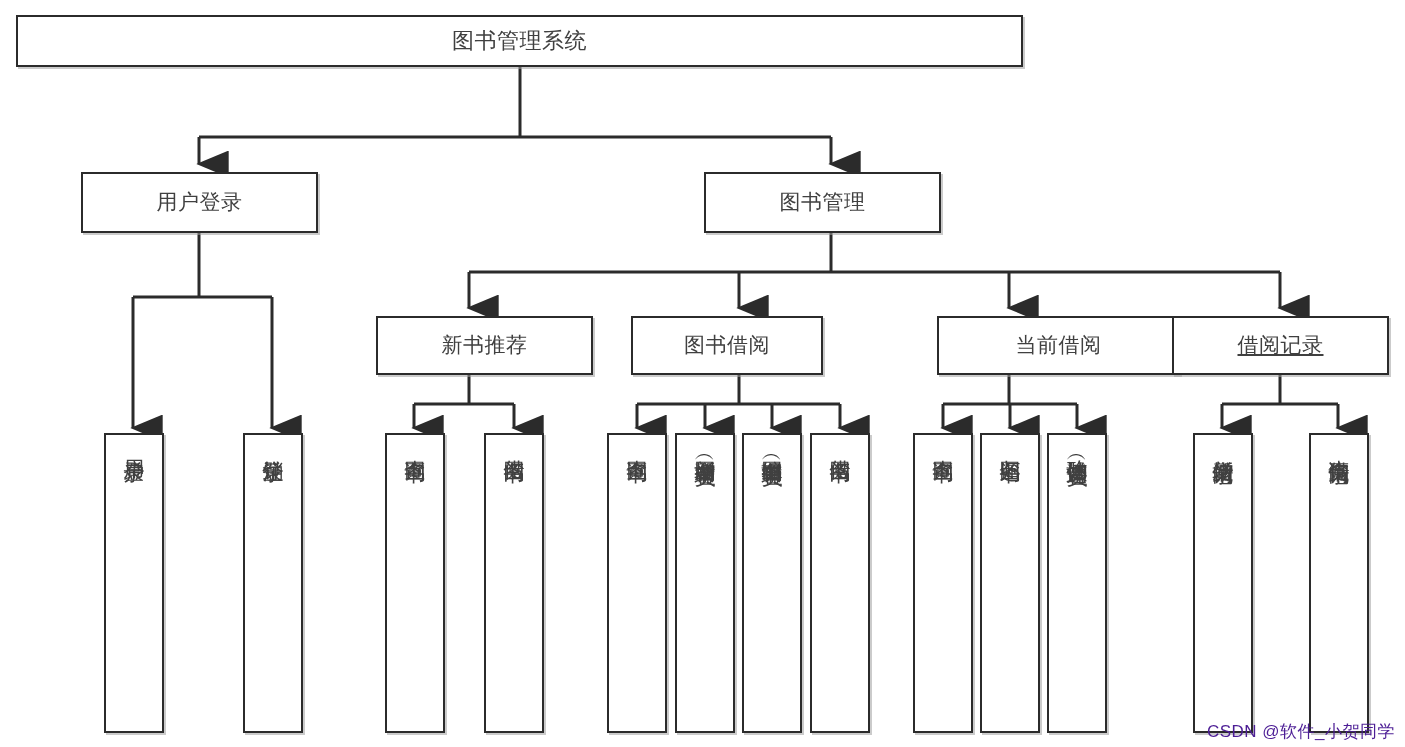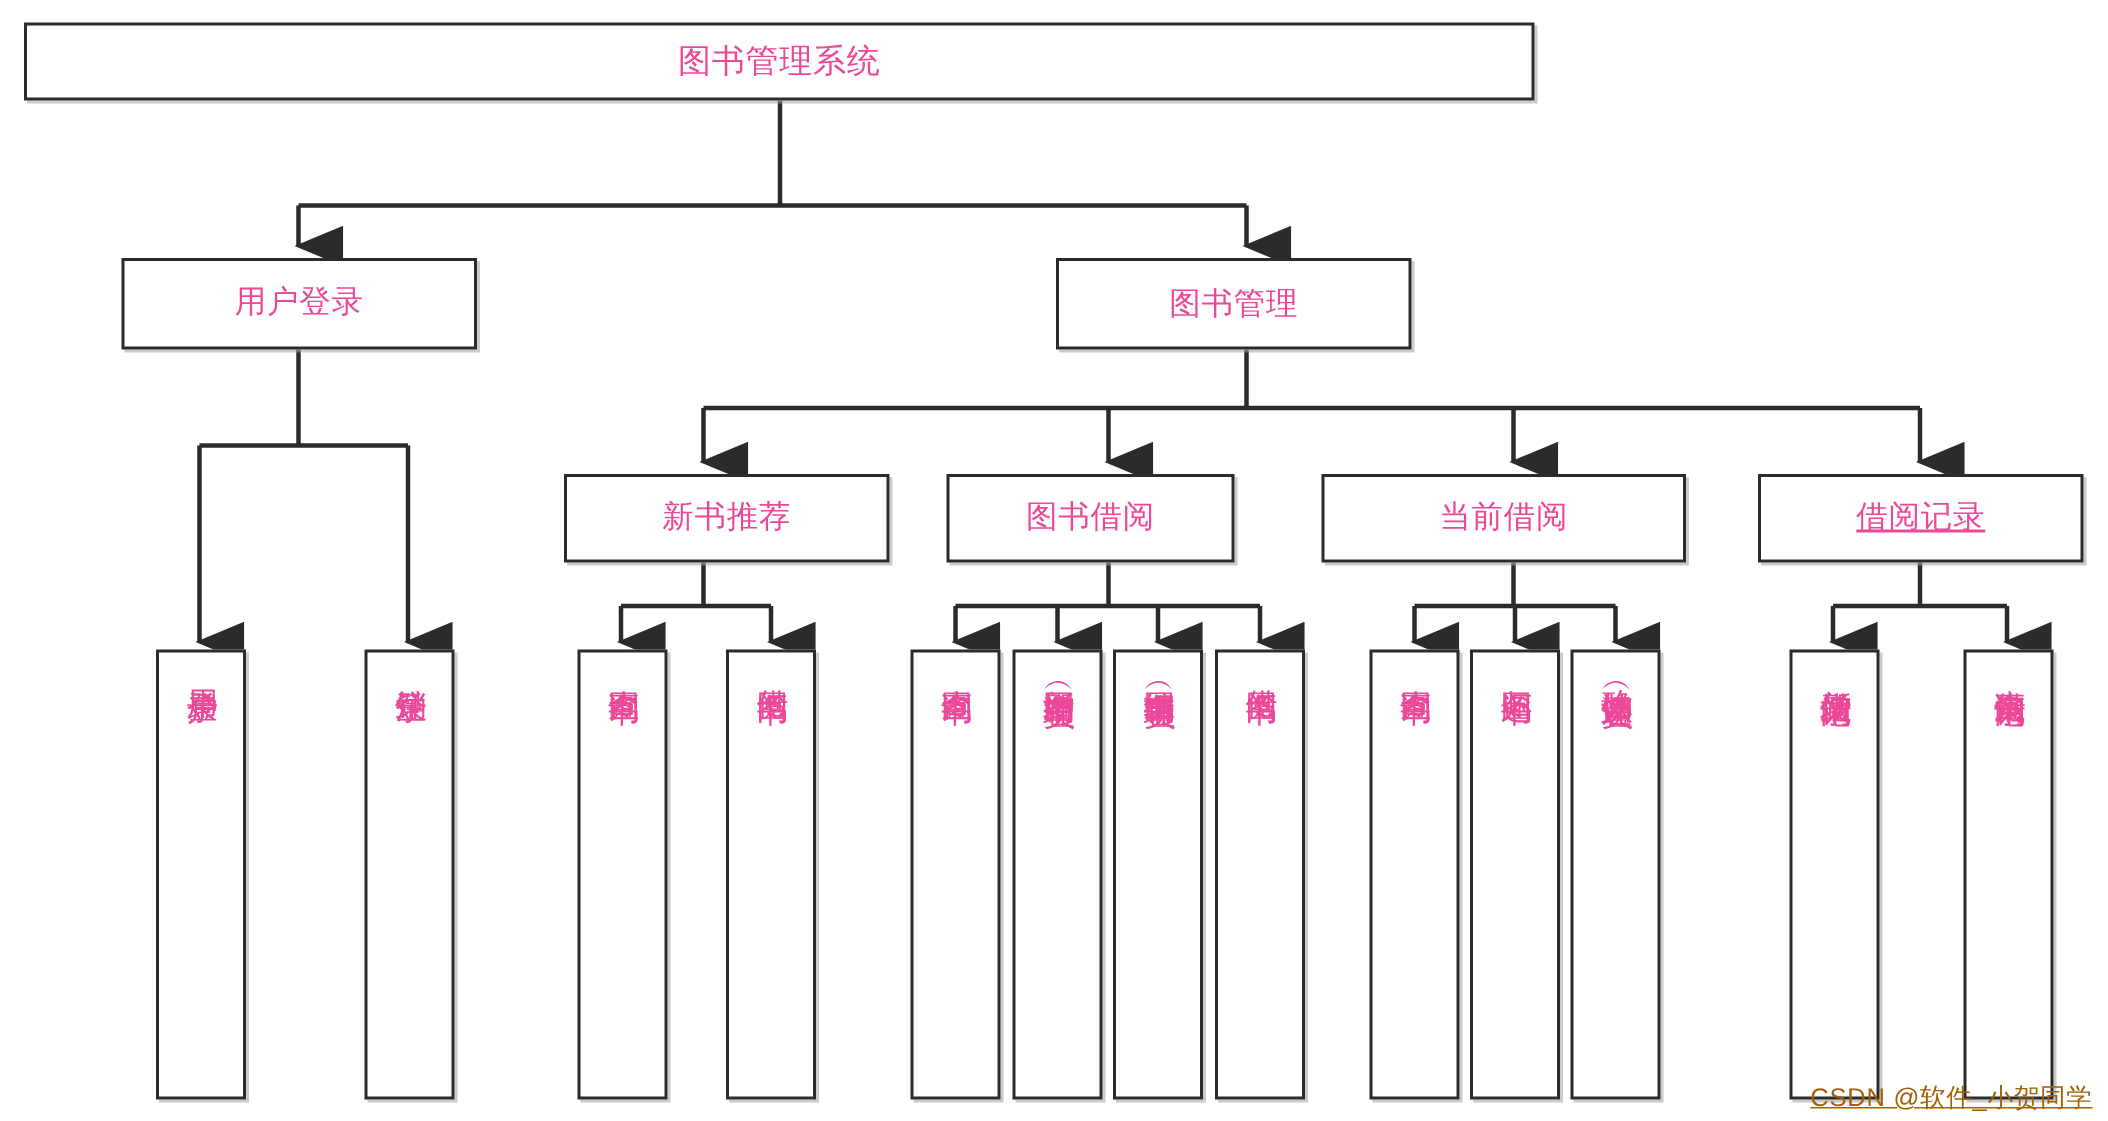--- a/index.html
+++ b/index.html
@@ -27,21 +27,21 @@
   }
   .node {
     position: absolute;
     box-sizing: border-box;
     background: #ffffff;
     border: 2px solid #2b2b2b;
     box-shadow: 2px 2px 0 0 rgba(160,160,160,0.55);
     display: flex;
     align-items: center;
     justify-content: center;
-    color: #ec4899;
+    color: #404040;
     z-index: 2;
   }
   .node .label {
     font-size: 21px;
     line-height: 1.18;
     letter-spacing: 0.5px;
     white-space: nowrap;
   }
   .node.root .label { font-size: 22px; }
   .node.leaf {
@@ -56,25 +56,24 @@
     line-height: 1.14;
     letter-spacing: 1px;
     white-space: normal;
     max-height: 280px;
   }
   #watermark {
     position: absolute;
     right: 10px;
     bottom: 4px;
     font-size: 17px;
-    color: #a16207;
+    color: #4c1d95;
     letter-spacing: 0.5px;
     z-index: 5;
     white-space: nowrap;
-    text-decoration: underline;
   }
 </style>
 </head>
 <body>
 
 <div id="canvas">
 
   <svg id="edges" viewBox="0 0 1405 747" width="1405" height="747" aria-hidden="true">
     <defs>
       <marker id="arrow" viewBox="0 0 10 12" refX="5" refY="11" markerWidth="9" markerHeight="11" orient="auto-start-reverse">
@@ -135,21 +134,21 @@
   <div class="node" style="left:704px; top:172px; width:237px; height:61px;font-family:Liberation Serif, serif;">
     <span class="label">图书管理</span>
   </div>
 
   <div class="node" style="left:376px; top:316px; width:217px; height:59px;justify-content:center;">
     <span class="label">新书推荐</span>
   </div>
   <div class="node" style="left:631px; top:316px; width:192px; height:59px;">
     <span class="label">图书借阅</span>
   </div>
-  <div class="node" style="left:881px; top:316px; width:243px; height:59px;">
+  <div class="node" style="left:937px; top:316px; width:243px; height:59px;">
     <span class="label">当前借阅</span>
   </div>
   <div class="node" style="left:1172px; top:316px; width:217px; height:59px;text-decoration:underline;">
     <span class="label">借阅记录</span>
   </div>
 
   <div class="node leaf" style="left:104px; top:433px; width:60px; height:300px;">
     <span class="label">用户登录</span>
   </div>
   <div class="node leaf" style="left:243px; top:433px; width:60px; height:300px;">

